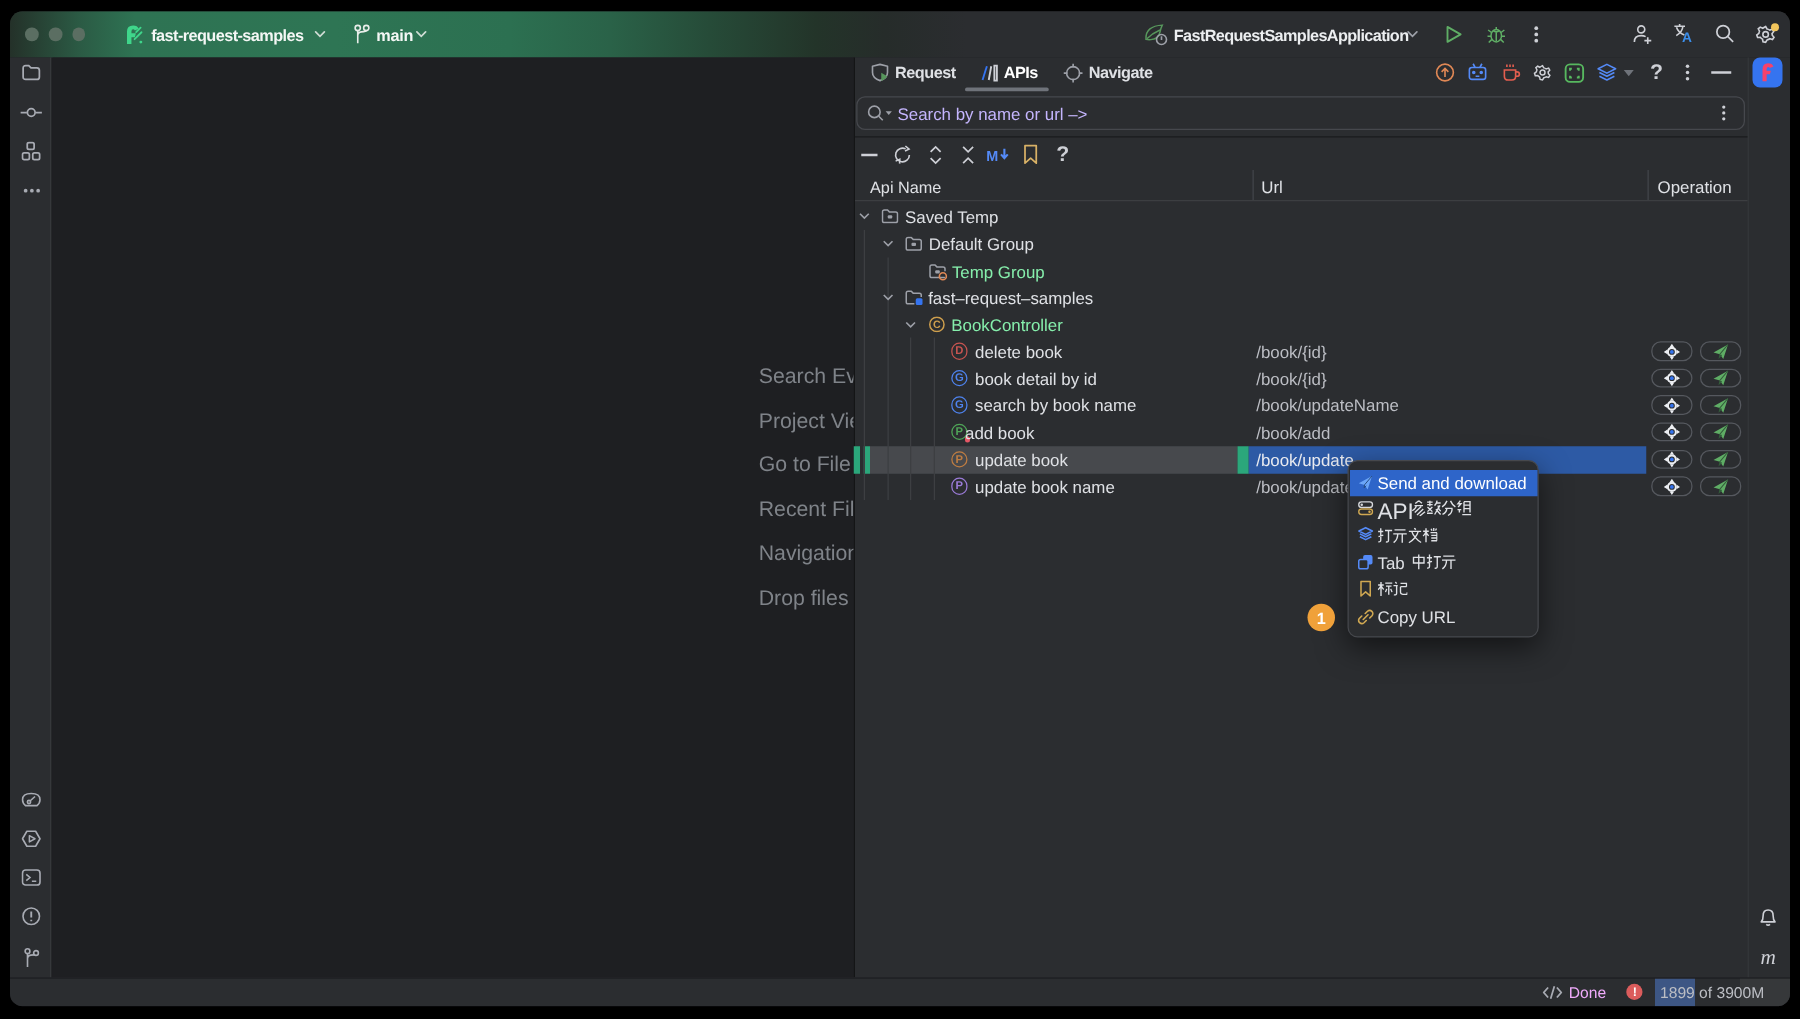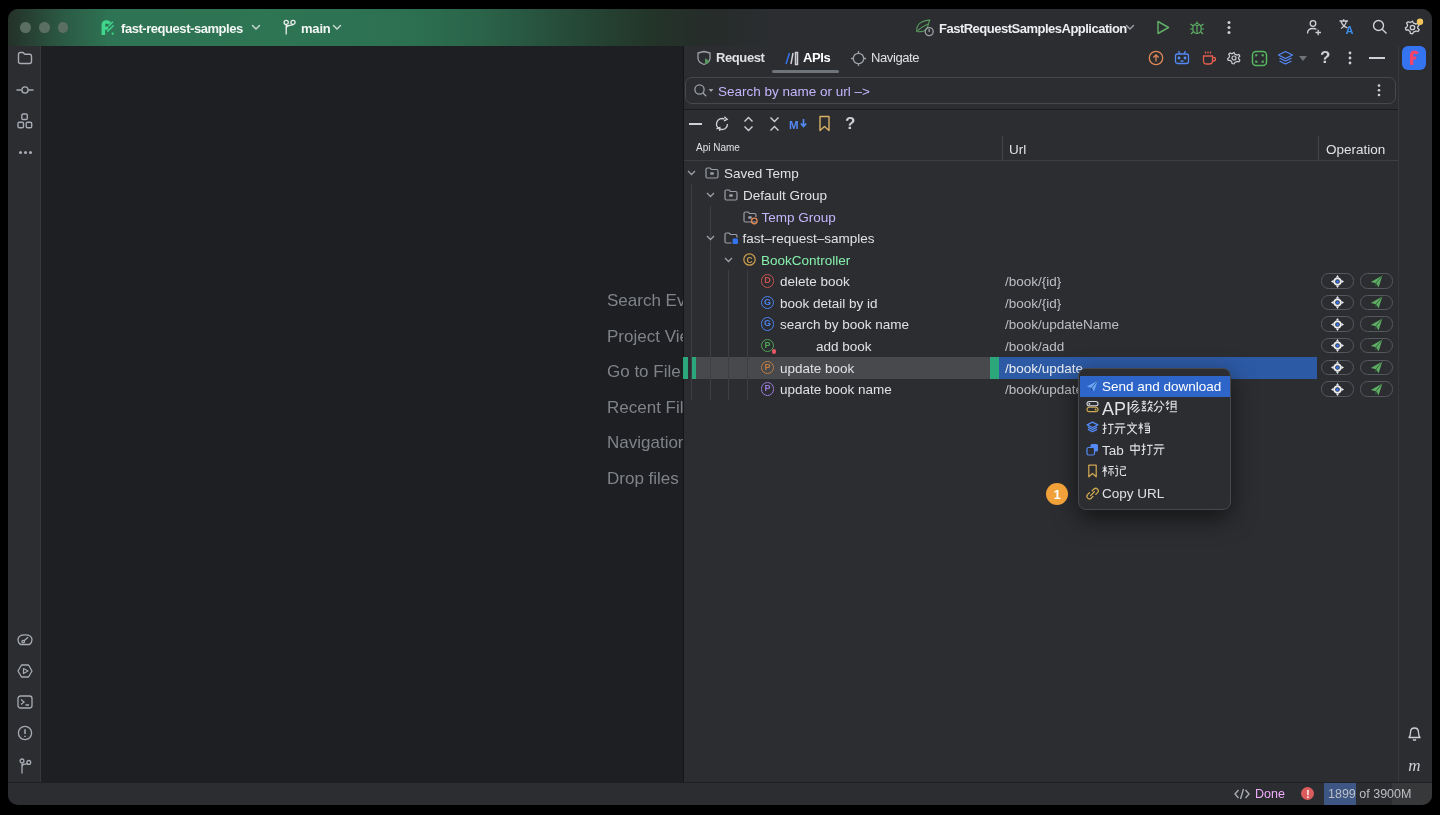--- a/index.html
+++ b/index.html
@@ -169,21 +169,21 @@
     </g>
   </svg>
   <div class="txt" style="left:795px;top:41px;font-size:13px;font-weight:bold;color:#ffffff;letter-spacing:-0.4px">APIs</div>
   <div class="abs" style="left:764px;top:61px;width:67px;height:2.5px;border-radius:2px;background:#6f737a"></div>
   <svg class="abs" style="left:842px;top:41px" width="17" height="17" viewBox="0 0 17 17">
     <g stroke="#9da0a8" stroke-width="1.3" fill="none">
       <circle cx="8.5" cy="8.5" r="5.2"></circle>
       <path d="M8.5 1 V4 M8.5 13 V16 M1 8.5 H4 M13 8.5 H16"></path>
     </g>
   </svg>
-  <div class="txt" style="left:863px;top:41px;font-size:13px;font-weight:normal;color:#dfe1e5;letter-spacing:-0.4px">Navigate</div>
+  <div class="txt" style="left:863px;top:41px;font-size:13px;font-weight:bold;color:#dfe1e5;letter-spacing:-0.4px">Navigate</div>
 
   <svg class="abs" style="left:1140px;top:41px" width="16" height="16" viewBox="0 0 16 16">
     <circle cx="8" cy="8" r="6.7" fill="none" stroke="#e08855" stroke-width="1.3"></circle>
     <path d="M8 11.5 V5 M5.3 7.5 L8 4.8 L10.7 7.5" stroke="#e08855" stroke-width="1.3" fill="none"></path>
   </svg>
   <svg class="abs" style="left:1166px;top:41px" width="16" height="16" viewBox="0 0 16 16">
     <g stroke="#548af7" stroke-width="1.3" fill="none">
       <rect x="1.5" y="4" width="13" height="9.5" rx="2"></rect>
       <path d="M4.5 1 L6 3.8 M11.5 1 L10 3.8"></path>
       <circle cx="5" cy="8" r="0.8" fill="#548af7"></circle>
@@ -272,21 +272,21 @@
   </svg>
   <svg class="abs" style="left:781px;top:108px" width="20" height="14" viewBox="0 0 20 14">
     <text x="0" y="11.5" font-size="11.5" font-weight="bold" fill="#548af7" font-family="Liberation Sans">M</text>
     <path d="M14.5 2 V9 M11.8 6.5 L14.5 9.5 L17.2 6.5" stroke="#548af7" stroke-width="1.7" fill="none"></path>
   </svg>
   <svg class="abs" style="left:810px;top:106px" width="13" height="17" viewBox="0 0 13 17">
     <path d="M2 1.5 H11 V15.5 L6.5 11.5 L2 15.5 Z" fill="none" stroke="#d8b166" stroke-width="1.4" stroke-linejoin="round"></path>
   </svg>
   <div class="txt" style="left:837px;top:105px;font-size:17px;font-weight:bold;color:#ced0d6">?</div>
 
-  <div class="txt" style="left:688px;top:132.5px;font-size:10px;color:#dfe1e5">Api Name</div>
+  <div class="txt" style="left:688px;top:132.5px;font-size:13px;color:#dfe1e5">Api Name</div>
   <div class="txt" style="left:1001px;top:132.5px;font-size:13.5px;color:#dfe1e5">Url</div>
   <div class="txt" style="left:1318px;top:132.5px;font-size:13.5px;color:#dfe1e5">Operation</div>
   <div class="abs" style="left:994px;top:127px;width:1px;height:24px;background:#43454a"></div>
   <div class="abs" style="left:1310px;top:127px;width:1px;height:24px;background:#43454a"></div>
   <div class="abs" style="left:676px;top:151px;width:714px;height:1px;background:#3c3e41"></div>
 
   <div class="abs" style="left:675px;top:348.3px;width:4.6px;height:21.4px;background:#2ba77b"></div>
   <div class="abs" style="left:683px;top:348.3px;width:5px;height:21.4px;background:#2ba77b"></div>
   <div class="abs" style="left:688px;top:348.3px;width:294px;height:21.4px;background:#47494d"></div>
   <div class="abs" style="left:982px;top:348.3px;width:9px;height:21.4px;background:#2ba77b"></div>
@@ -311,21 +311,21 @@
   <svg class="abs" style="left:716px;top:180px" width="14" height="12" viewBox="0 0 14 12">
     <path d="M1 2.5 Q1 1 2.5 1 H5 L6.5 2.5 H11.5 Q13 2.5 13 4 V9.5 Q13 11 11.5 11 H2.5 Q1 11 1 9.5 Z" fill="none" stroke="#9da0a8" stroke-width="1.2"></path>
     <rect x="5.2" y="5.2" width="3.6" height="2.6" rx="0.8" fill="#9da0a8"></rect>
   </svg>
   <div class="txt" style="left:735px;top:179px;font-size:13.5px;color:#dfe1e5">Default Group</div>
   <svg class="abs" style="left:734.5px;top:201.5px" width="15" height="14" viewBox="0 0 15 14">
     <path d="M1 2.5 Q1 1 2.5 1 H5 L6.5 2.5 H11.5 Q13 2.5 13 4 V6 M13 10.8 Q12.7 11 12.2 11 H2.5 Q1 11 1 9.5 V2.5" fill="none" stroke="#9da0a8" stroke-width="1.2"></path>
     <rect x="5.2" y="5.2" width="3.6" height="2.6" rx="0.8" fill="#9da0a8"></rect>
     <circle cx="11.3" cy="10" r="2.8" fill="none" stroke="#e08855" stroke-width="1.3"></circle>
   </svg>
-  <div class="txt" style="left:753.5px;top:200.5px;font-size:13.5px;color:#c4b5fd">Temp Group</div>
+  <div class="txt" style="left:753.5px;top:200.5px;font-size:13.5px;color:#86efac">Temp Group</div>
   <svg class="abs" style="left:697.5px;top:226px" width="9" height="6" viewBox="0 0 9 6">
       <path d="M1 1 L4.5 4.5 L8 1" stroke="#9da0a8" stroke-width="1.3" fill="none"></path>
     </svg>
   <svg class="abs" style="left:715.5px;top:223px" width="15" height="13" viewBox="0 0 15 13">
     <path d="M1 2.5 Q1 1 2.5 1 H5 L6.5 2.5 H11.5 Q13 2.5 13 4 V5.5 M7.5 11 H2.5 Q1 11 1 9.5 V2.5" fill="none" stroke="#9da0a8" stroke-width="1.2"></path>
     <rect x="8.6" y="6.6" width="5.4" height="5.4" rx="1.2" fill="#3574f0"></rect>
   </svg>
   <div class="txt" style="left:734.5px;top:222px;font-size:13.5px;color:#dfe1e5">fast–request–samples</div>
   <svg class="abs" style="left:716px;top:247.5px" width="9" height="6" viewBox="0 0 9 6">
       <path d="M1 1 L4.5 4.5 L8 1" stroke="#9da0a8" stroke-width="1.3" fill="none"></path>
@@ -359,21 +359,21 @@
   <div class="nm" style="left:772px;top:265px">delete book</div>
   <div class="url" style="left:997px;top:265px">/book/{id}</div>
   <div class="mi" style="left:752.7px;top:286.7px;border:1.4px solid #4e83ef;color:#4e83ef">G</div>
   <div class="nm" style="left:772px;top:286.5px">book detail by id</div>
   <div class="url" style="left:997px;top:286.5px">/book/{id}</div>
   <div class="mi" style="left:752.7px;top:308.2px;border:1.4px solid #4e83ef;color:#4e83ef">G</div>
   <div class="nm" style="left:772px;top:308px">search by book name</div>
   <div class="url" style="left:997px;top:308px">/book/updateName</div>
   <div class="mi" style="left:752.7px;top:329.7px;border:1.4px solid #4fa457;color:#4fa457">P</div>
   <div class="abs" style="left:763.5px;top:340px;width:4.6px;height:4.6px;border-radius:50%;background:#e55765"></div>
-  <div class="nm" style="left:808px;top:329.5px">add book</div>
+  <div class="nm" style="left:764px;top:329.5px">add book</div>
   <div class="url" style="left:997px;top:329.5px">/book/add</div>
   <div class="mi" style="left:752.7px;top:351.7px;border:1.4px solid #bf7d42;color:#bf7d42">P</div>
   <div class="nm" style="left:772px;top:351.5px">update book</div>
   <div class="url" style="left:997px;top:351.5px;color:#e9ebf0">/book/update</div>
   <div class="mi" style="left:752.7px;top:373.2px;border:1.4px solid #9b7bd8;color:#9b7bd8">P</div>
   <div class="nm" style="left:772px;top:373px">update book name</div>
   <div class="url" style="left:997px;top:373px">/book/updateName</div>
 
   <div class="ob" style="left:1313px;top:264.2px"></div>
     <svg class="abs" style="left:1323px;top:265.5px" width="13" height="13">

